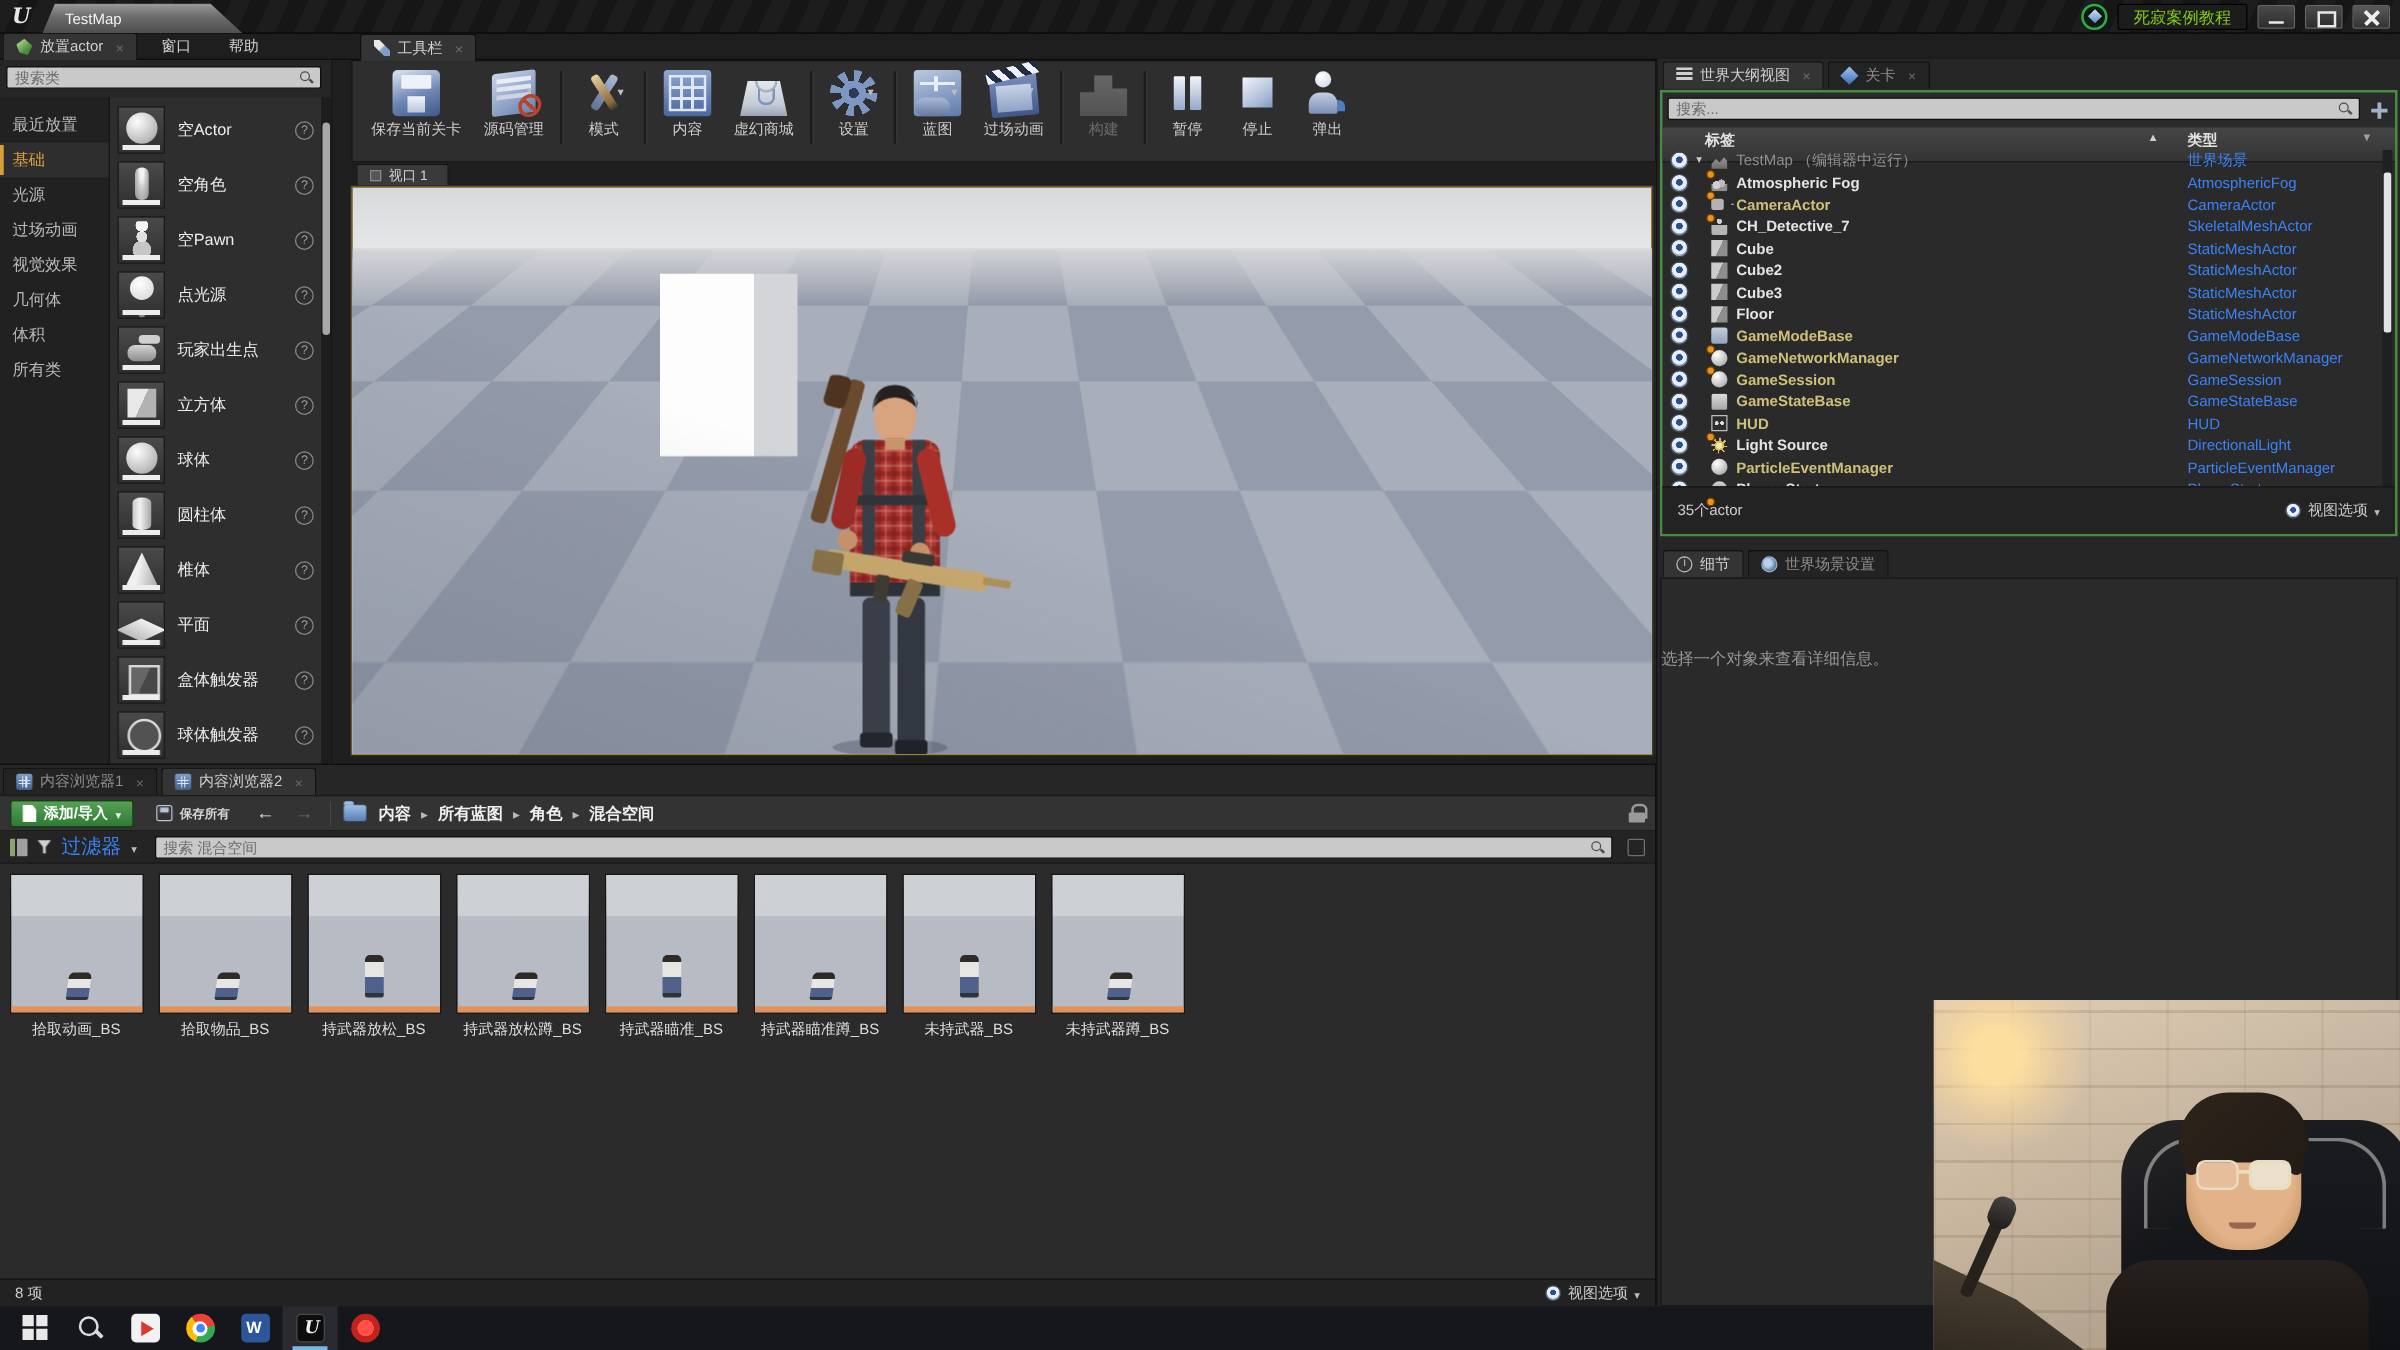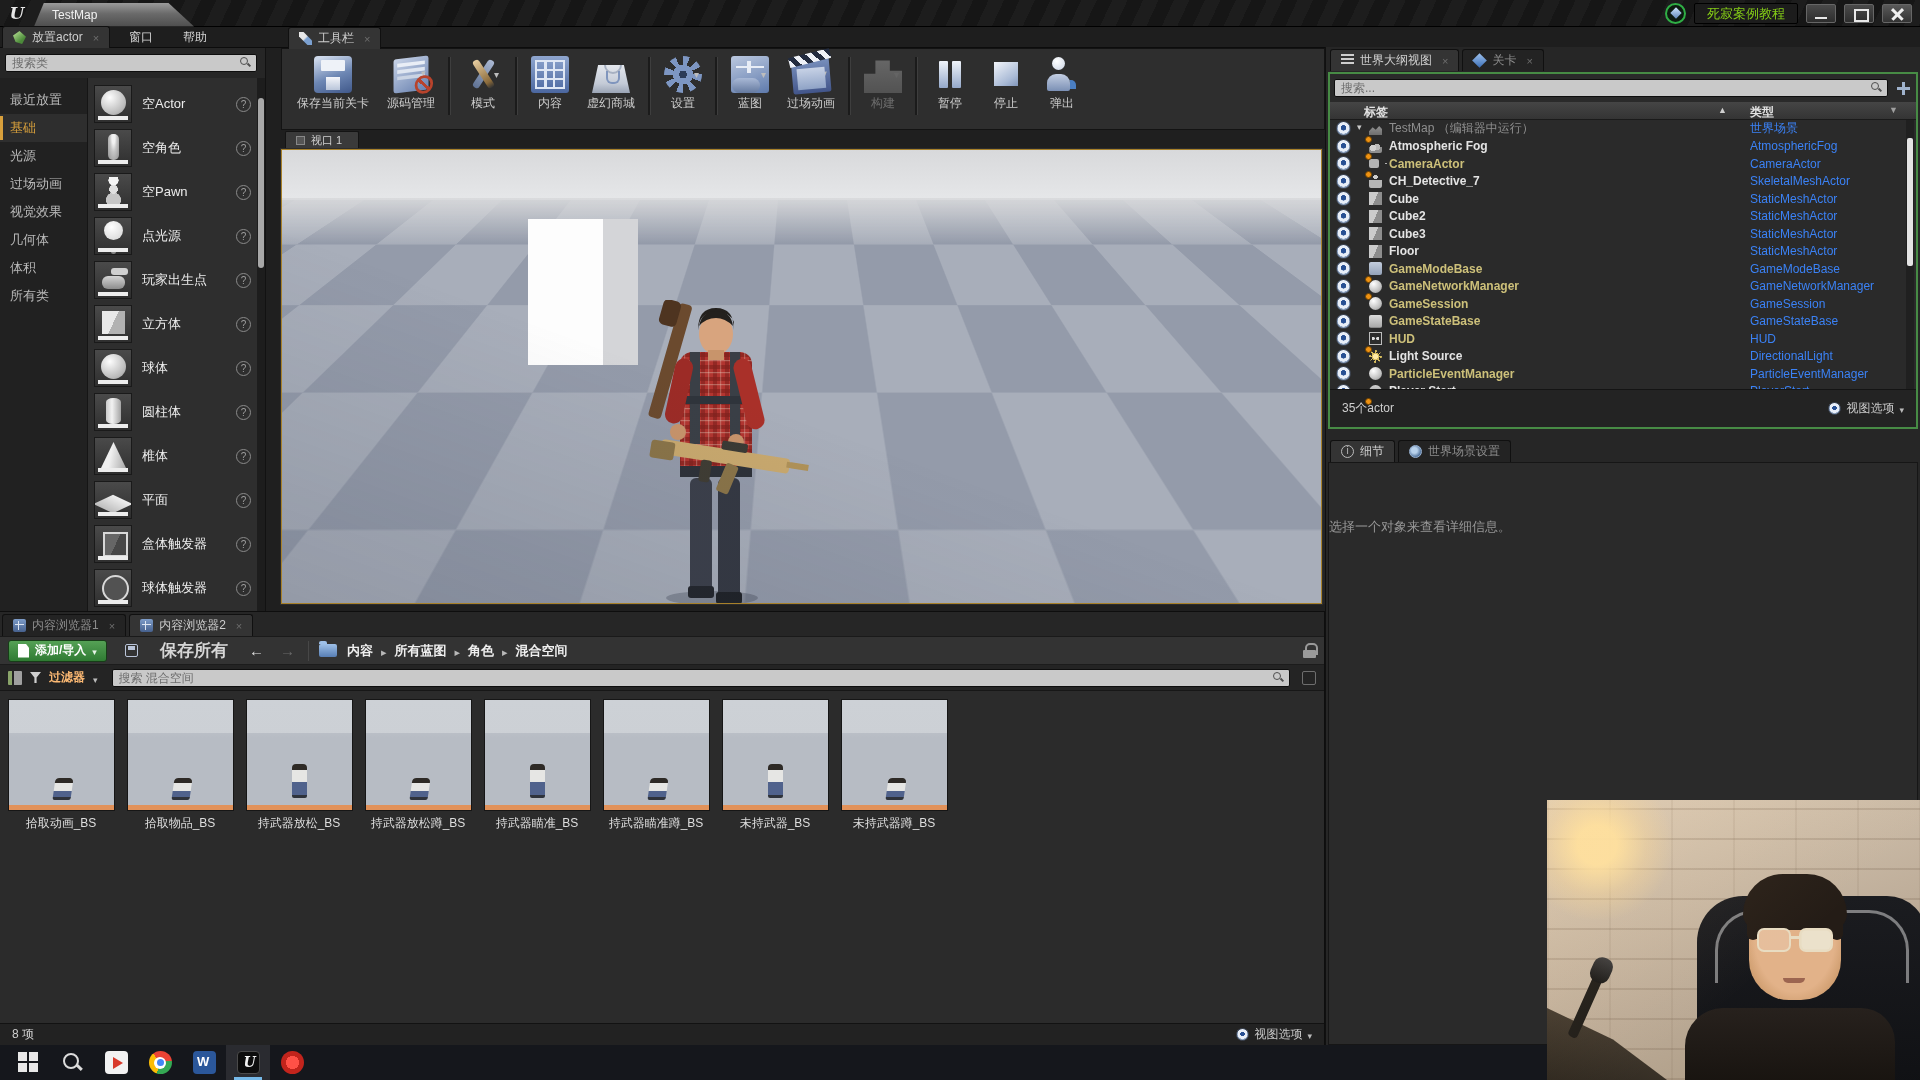--- a/index.html
+++ b/index.html
@@ -153,21 +153,21 @@
   .bp{position:absolute;border-radius:42% 42% 36% 36%;background:linear-gradient(150deg,#4c514b,#2d312d 70%);box-shadow:inset 0 4px 5px rgba(255,255,255,.16),0 4px 6px rgba(30,35,45,.35)}
 
   
   .right-panel{left:1325px;top:47px;width:595px;height:998px;background:#262626;border-left:1px solid #101010}
   .rp-tabs{position:absolute;left:4px;top:1px}
   .ol-green{position:absolute;left:2px;right:2px;top:25px;height:357px;border:2px solid #478b45;background:#2a2a2a}
   .ol-search{position:absolute;left:4px;right:28px;top:4px}
   .ol-add{position:absolute;right:6px;top:7px;width:14px;height:14px}
   .ol-add::before{content:"";position:absolute;left:6px;top:1px;width:3px;height:13px;background:#9fb2cc}
   .ol-add::after{content:"";position:absolute;left:1px;top:6px;width:13px;height:3px;background:#9fb2cc}
-  .ol-header{position:absolute;left:0;right:0;top:28px;height:18px;background:linear-gradient(#454545,#343434);border-bottom:1px solid #1a1a1a;color:#e2e2e2;font-size:12px;font-weight:bold}
+  .ol-header{position:absolute;left:0;right:0;top:28px;height:28px;background:linear-gradient(#454545,#343434);border-bottom:1px solid #1a1a1a;color:#e2e2e2;font-size:12px;font-weight:bold}
   .ol-header .h-label{position:absolute;left:34px;top:2px}
   .ol-header .h-type{position:absolute;left:420px;top:2px}
   .h-sort-asc{position:absolute;left:388px;top:3px;color:#cfcfcf;font-size:9px}
   .h-sort-desc{position:absolute;right:18px;top:3px;color:#9f9f9f;font-size:9px}
   .ol-rows{position:absolute;left:0;right:0;top:46px;bottom:22px;overflow:hidden}
   .ol-row{position:relative;height:17.5px;display:flex;align-items:center;font-size:12px}
   .eye{width:15px;height:15px;margin:0 5px 0 6px;border-radius:50%;flex:none;
     background:radial-gradient(circle at 50% 45%,#274f93 0 26%,#e8eef8 30% 58%,#8fa5c4 62%);border:1px solid #3e4654}
   .ol-exp{width:13px;flex:none;position:relative}
   .ol-exp::before{content:"▾";color:#c9c9c9;font-size:9px;position:absolute;top:-7px;left:1px}
@@ -199,38 +199,38 @@
   .det-body{position:absolute;left:2px;right:2px;top:415px;bottom:0;background:#2a2a2a;border:1px solid #161616}
   .det-empty{margin-top:55px;text-align:left;color:#969696;font-size:13px}
 
   
   .cb{left:0;top:611px;width:1325px;height:434px;background:#262626;border-top:1px solid #0e0e0e;border-right:1px solid #0e0e0e}
   .cb-tabs{position:absolute;left:2px;top:1px}
   .cb-toolbar{position:absolute;left:0;right:0;top:24px;height:29px;background:#333;border-top:1px solid #1a1a1a;border-bottom:1px solid #1c1c1c;display:flex;align-items:center;padding:0 8px;gap:10px}
   .btn-add{height:22px;display:flex;align-items:center;gap:6px;padding:0 9px;background:linear-gradient(#55a155,#2f7b33);border:1px solid #173d18;border-radius:3px;color:#fff;font-size:12px;font-weight:bold}
   .doc-ico{width:11px;height:14px;background:#fff;clip-path:polygon(0 0,70% 0,100% 30%,100% 100%,0 100%)}
   .dd-white::after{content:"▾";color:#e8f4e8;font-size:9px}
-  .btn-flat{height:22px;display:flex;align-items:center;gap:22px;padding:0 8px;color:#d6d6d6;font-size:17px;font-weight:bold}
+  .btn-flat{height:22px;display:flex;align-items:center;gap:6px;padding:0 8px;color:#d6d6d6;font-size:10px;font-weight:bold}
   .floppy-o{width:13px;height:13px;border:1.5px solid #b9c4d8;border-radius:2px;position:relative}
   .floppy-o::before{content:"";position:absolute;left:2px;right:2px;top:1px;height:4px;background:#b9c4d8}
   .nav-arrow{font-size:15px;font-weight:bold;color:#e0e0e0;padding:0 3px}
   .nav-arrow.dim{color:#6a6a6a}
   .vsep{width:1px;height:20px;background:#1c1c1c;border-right:1px solid #474747}
   .folder-ico{width:18px;height:13px;background:linear-gradient(#9ec0e8,#577eb4);border-radius:2px;position:relative}
   .folder-ico::before{content:"";position:absolute;left:0;top:-3px;width:8px;height:3px;background:#9ec0e8;border-radius:2px 2px 0 0}
   .crumbs{display:flex;align-items:center;gap:8px}
   .crumb{color:#efefef;font-size:13px;font-weight:bold}
   .crumb-sep::after{content:"▸";color:#b9b9b9;font-size:11px}
   .lock{margin-left:auto;width:13px;height:15px;position:relative}
   .lock::before{content:"";position:absolute;left:2px;top:0;width:9px;height:8px;border:2px solid #9a9a9a;border-radius:5px 5px 0 0}
   .lock::after{content:"";position:absolute;left:0;bottom:0;width:13px;height:8px;background:#9a9a9a;border-radius:1px}
   .cb-filter{position:absolute;left:0;right:0;top:53px;height:26px;background:#242424;border-bottom:1px solid #171717;display:flex;align-items:center;padding:0 8px;gap:8px}
   .src-ico{width:14px;height:14px;background:linear-gradient(90deg,#8aa46a 0 4px,transparent 4px 6px,#a0a0a0 6px 14px);border-radius:1px}
   .funnel{width:11px;height:11px;background:#cfcfcf;clip-path:polygon(0 0,100% 0,60% 50%,60% 100%,40% 100%,40% 50%)}
-  .filter-label{color:#fdba74;font-size:12px;font-weight:bold}
+  .filter-label{color:#3b82f6;font-size:16px;font-weight:normal}
   .dd-gray::after{content:"▾";color:#bbb;font-size:9px}
   .cb-search{position:relative;flex:1;margin-left:6px;margin-right:4px}
   .save-search{width:14px;height:14px;border:1.5px solid #6e6e6e;border-radius:2px}
   .cb-grid{position:absolute;left:0;right:0;top:79px;bottom:22px;background:#2b2b2b;display:flex;align-items:flex-start;padding:8px 6px;gap:9px;overflow:hidden}
   .asset{width:110px;display:flex;flex-direction:column;align-items:center}
   .asset-thumb{position:relative;width:107px;height:112px;border:1px solid #161616;overflow:hidden;
     background:linear-gradient(#ccd0d5 0 30%,#b7bcc4 30%),
     conic-gradient(#b2b7c0 90deg,#9aa0ac 90deg 180deg,#b2b7c0 180deg 270deg,#9aa0ac 270deg);
     background-size:100% 100%,14px 14px;background-position:0 0,0 34px;background-repeat:no-repeat,repeat}
   .asset-thumb::before{content:"";position:absolute;left:0;right:0;top:0;height:38px;background:linear-gradient(#cdd1d6,rgba(205,209,214,0))}

